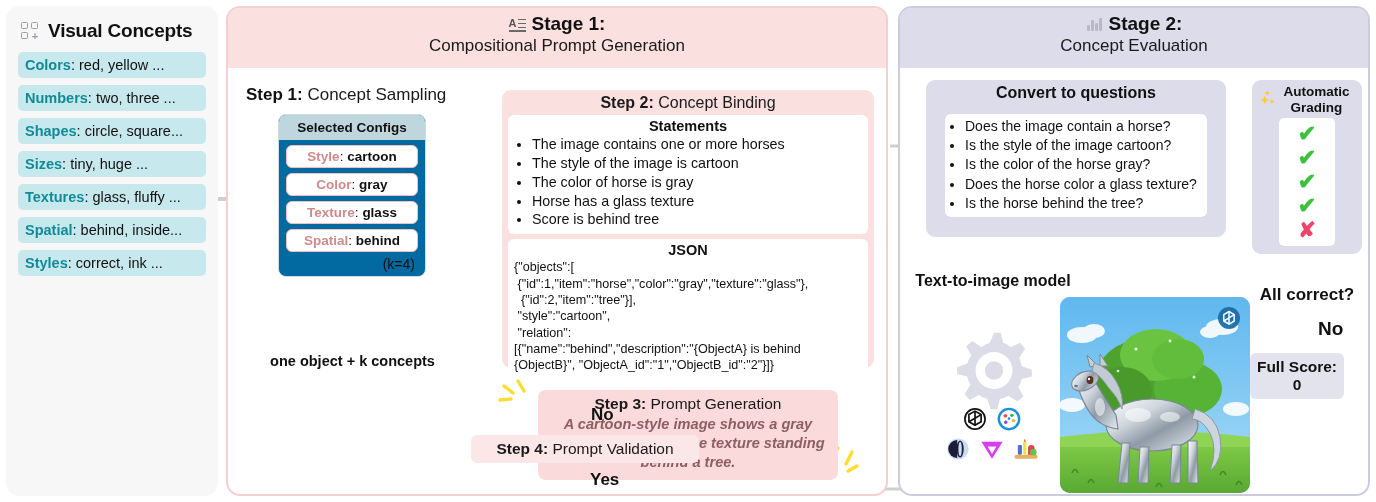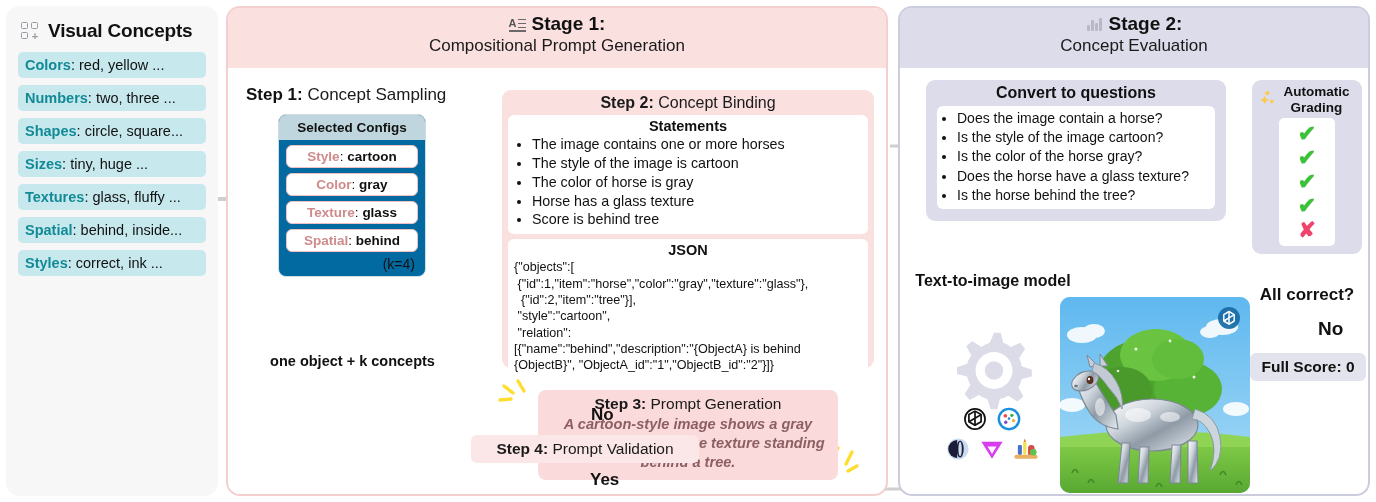--- a/index.html
+++ b/index.html
@@ -127,21 +127,21 @@
   .step4 b{ font-weight:700; }
   .lbl-no{ position:absolute; left:363px; top:397px; font-size:17px; font-weight:700; color:#111; }
   .lbl-yes{ position:absolute; left:362px; top:462px; font-size:17px; font-weight:700; color:#111; }
 
   
   .questions{
     position:absolute; left:26px; top:72px; width:300px;
     background:#dcdcea; border-radius:9px; padding:4px 7px 8px;
   }
   .questions .hd{ text-align:center; font-weight:700; font-size:16px; color:#111; margin-bottom:3px; }
-  .questions ul{ margin:4px; padding:3px 5px 4px 20px; background:#fff; border-radius:6px; }
+  .questions ul{ margin:12px; padding:3px 5px 4px 20px; background:#fff; border-radius:6px; }
   .questions li{ font-size:14px; color:#111; line-height:1.37; }
 
   .grading{
     position:absolute; left:352px; top:72px; width:110px;
     background:#dcdcea; border-radius:9px; padding:4px 8px 8px;
   }
   .grading .hd{ display:flex; align-items:flex-start; gap:3px; justify-content:center; }
   .grading .hd .txt{ font-size:13.5px; font-weight:700; color:#111; text-align:center; line-height:1.15; }
   .spark{ width:16px; height:18px; position:relative; flex:none; margin-top:5px; }
   .spark b{ position:absolute; color:#ffc93c; font-size:10px; line-height:10px; }
@@ -149,21 +149,21 @@
   .spark b.p2{ left:0px; top:6px; font-size:11px; }
   .spark b.p3{ left:9px; top:8px; font-size:7px; }
   .marks{ background:#fff; border-radius:5px; margin:3px auto 0; width:56px; padding:3px 0 4px; text-align:center; }
   .marks div{ line-height:1.0; margin:2px 0; }
   .mk{ font-size:22px; font-weight:700; color:#3cc13c; }
   .mx{ font-size:21px; font-weight:700; color:#f0436b; }
 
   .allcorrect{ position:absolute; left:345px; top:277px; width:124px; text-align:center; font-size:17px; font-weight:700; color:#111; }
   .lbl-no2{ position:absolute; left:418px; top:310px; font-size:19px; font-weight:700; color:#111; }
   .fullscore{
-    position:absolute; left:350px; top:345px; width:116px;
+    position:absolute; left:350px; top:345px; width:94px;
     background:#e3e3ee; border-radius:6px; padding:5px 4px;
     text-align:center; font-size:15.5px; font-weight:700; color:#111;
   }
 
   .t2i-label{ position:absolute; left:13px; top:264px; width:160px; text-align:center; font-size:16px; font-weight:700; color:#111; line-height:1.18; }
   .gear{ position:absolute; left:52px; top:318px; }
   .modelicons{ position:absolute; left:22px; top:398px; width:140px; }
   .mi-row{ display:flex; justify-content:center; align-items:center; gap:8px; margin-bottom:4px; }
   .mi{ width:26px; height:26px; flex:none; }
 
@@ -355,21 +355,21 @@
       </div>
       <div class="l2">Concept Evaluation</div>
     </div>
 
     <div class="questions">
       <div class="hd">Convert to questions</div>
       <ul>
         <li>Does the image contain a horse?</li>
         <li>Is the style of the image cartoon?</li>
         <li>Is the color of the horse gray?</li>
-        <li>Does the horse have a glass texture?</li>
+        <li>Does the horse color a glass texture?</li>
         <li>Is the horse behind the tree?</li>
       </ul>
     </div>
 
     <div class="grading">
       <div class="hd">
         <span class="spark">
             <b class="p1">✦</b>
             <b class="p2">✦</b>
             <b class="p3">✦</b>

